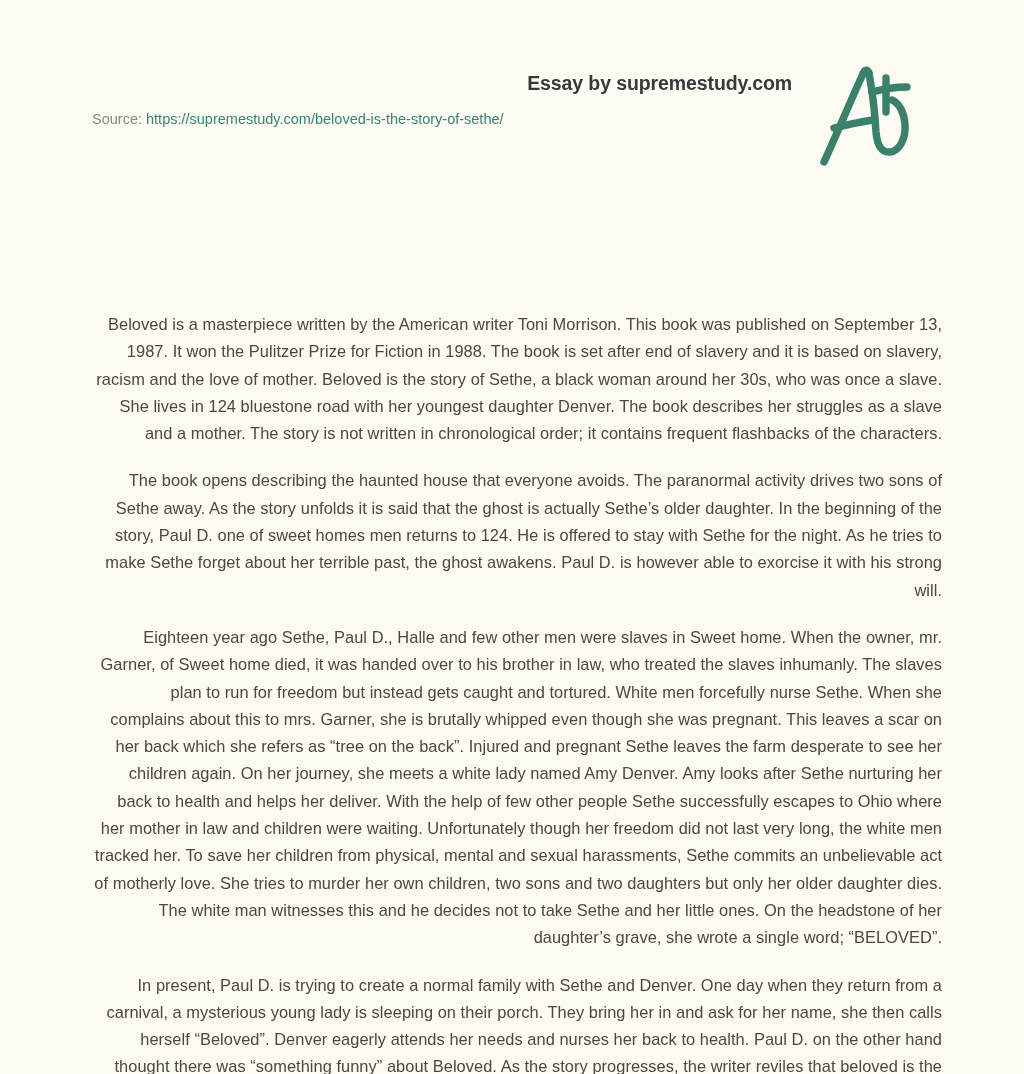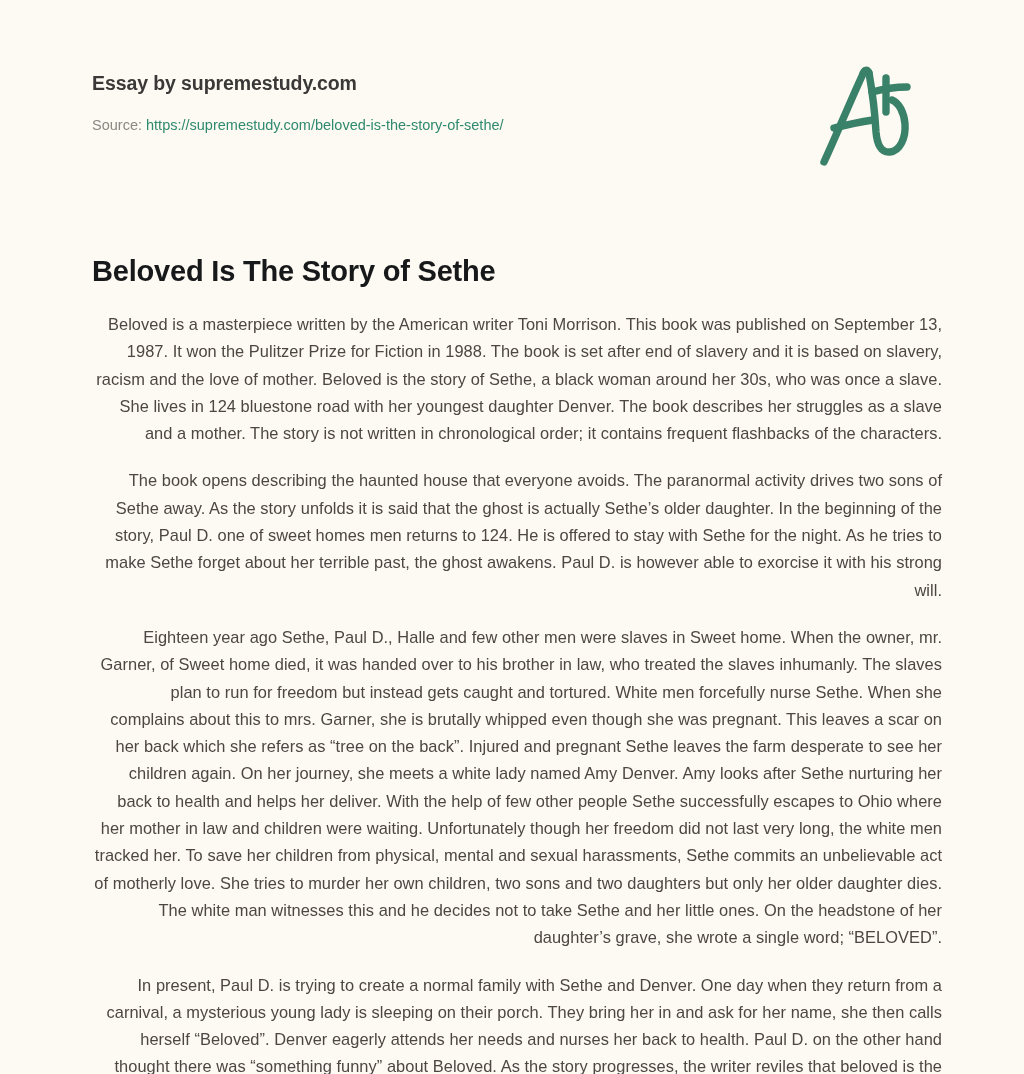--- a/index.html
+++ b/index.html
@@ -32,24 +32,25 @@
     width: 700px;
   }
 
   .byline {
     font-size: 19.5px;
     font-weight: bold;
     color: #3A3937;
     letter-spacing: -0.1px;
     line-height: 1.2;
     margin: 0;
+    text-align: right;
   }
 
   .source-line {
-    margin-top: 21px;
+    margin-top: 15px;
     font-size: 14.5px;
     line-height: 1.3;
     color: #8A8884;
     white-space: nowrap;
   }
 
   .source-label {
     color: #8A8884;
   }
 
@@ -130,21 +131,20 @@
 
         <path d="M22 72 C 34 69, 48 66, 61 64"></path>
 
         <path d="M74 22 C 74 34, 74 46, 74 56"></path>
 
         <path d="M60 36 C 71 33, 84 31, 95 31"></path>
       </g>
     </svg>
   </div>
 
-  <h1 class="doc-title">Beloved Is The Story of Sethe</h1>
 
   <div class="article">
     <p>Beloved is a masterpiece written by the American writer Toni Morrison. This book was published on September 13, 1987. It won the Pulitzer Prize for Fiction in 1988. The book is set after end of slavery and it is based on slavery, racism and the love of mother. Beloved is the story of Sethe, a black woman around her 30s, who was once a slave. She lives in 124 bluestone road with her youngest daughter Denver. The book describes her struggles as a slave and a mother. The story is not written in chronological order; it contains frequent flashbacks of the characters.</p>
     <p>The book opens describing the haunted house that everyone avoids. The paranormal activity drives two sons of Sethe away. As the story unfolds it is said that the ghost is actually Sethe’s older daughter. In the beginning of the story, Paul D. one of sweet homes men returns to 124. He is offered to stay with Sethe for the night. As he tries to make Sethe forget about her terrible past, the ghost awakens. Paul D. is however able to exorcise it with his strong will.</p>
     <p>Eighteen year ago Sethe, Paul D., Halle and few other men were slaves in Sweet home. When the owner, mr. Garner, of Sweet home died, it was handed over to his brother in law, who treated the slaves inhumanly. The slaves plan to run for freedom but instead gets caught and tortured. White men forcefully nurse Sethe. When she complains about this to mrs. Garner, she is brutally whipped even though she was pregnant. This leaves a scar on her back which she refers as “tree on the back”. Injured and pregnant Sethe leaves the farm desperate to see her children again. On her journey, she meets a white lady named Amy Denver. Amy looks after Sethe nurturing her back to health and helps her deliver. With the help of few other people Sethe successfully escapes to Ohio where her mother in law and children were waiting. Unfortunately though her freedom did not last very long, the white men tracked her. To save her children from physical, mental and sexual harassments, Sethe commits an unbelievable act of motherly love. She tries to murder her own children, two sons and two daughters but only her older daughter dies. The white man witnesses this and he decides not to take Sethe and her little ones. On the headstone of her daughter’s grave, she wrote a single word; “BELOVED”.</p>
     <p>In present, Paul D. is trying to create a normal family with Sethe and Denver. One day when they return from a carnival, a mysterious young lady is sleeping on their porch. They bring her in and ask for her name, she then calls herself “Beloved”. Denver eagerly attends her needs and nurses her back to health. Paul D. on the other hand thought there was “something funny” about Beloved. As the story progresses, the writer reviles that beloved is the reincarnation of Sethe’s older daughter. Sethe tried to make up for killing Beloved while Beloved made her pay for it. Slowly Beloved dogs Sethe due to which Sethe loses her mental</p>
   </div>
 
 </div>
 

